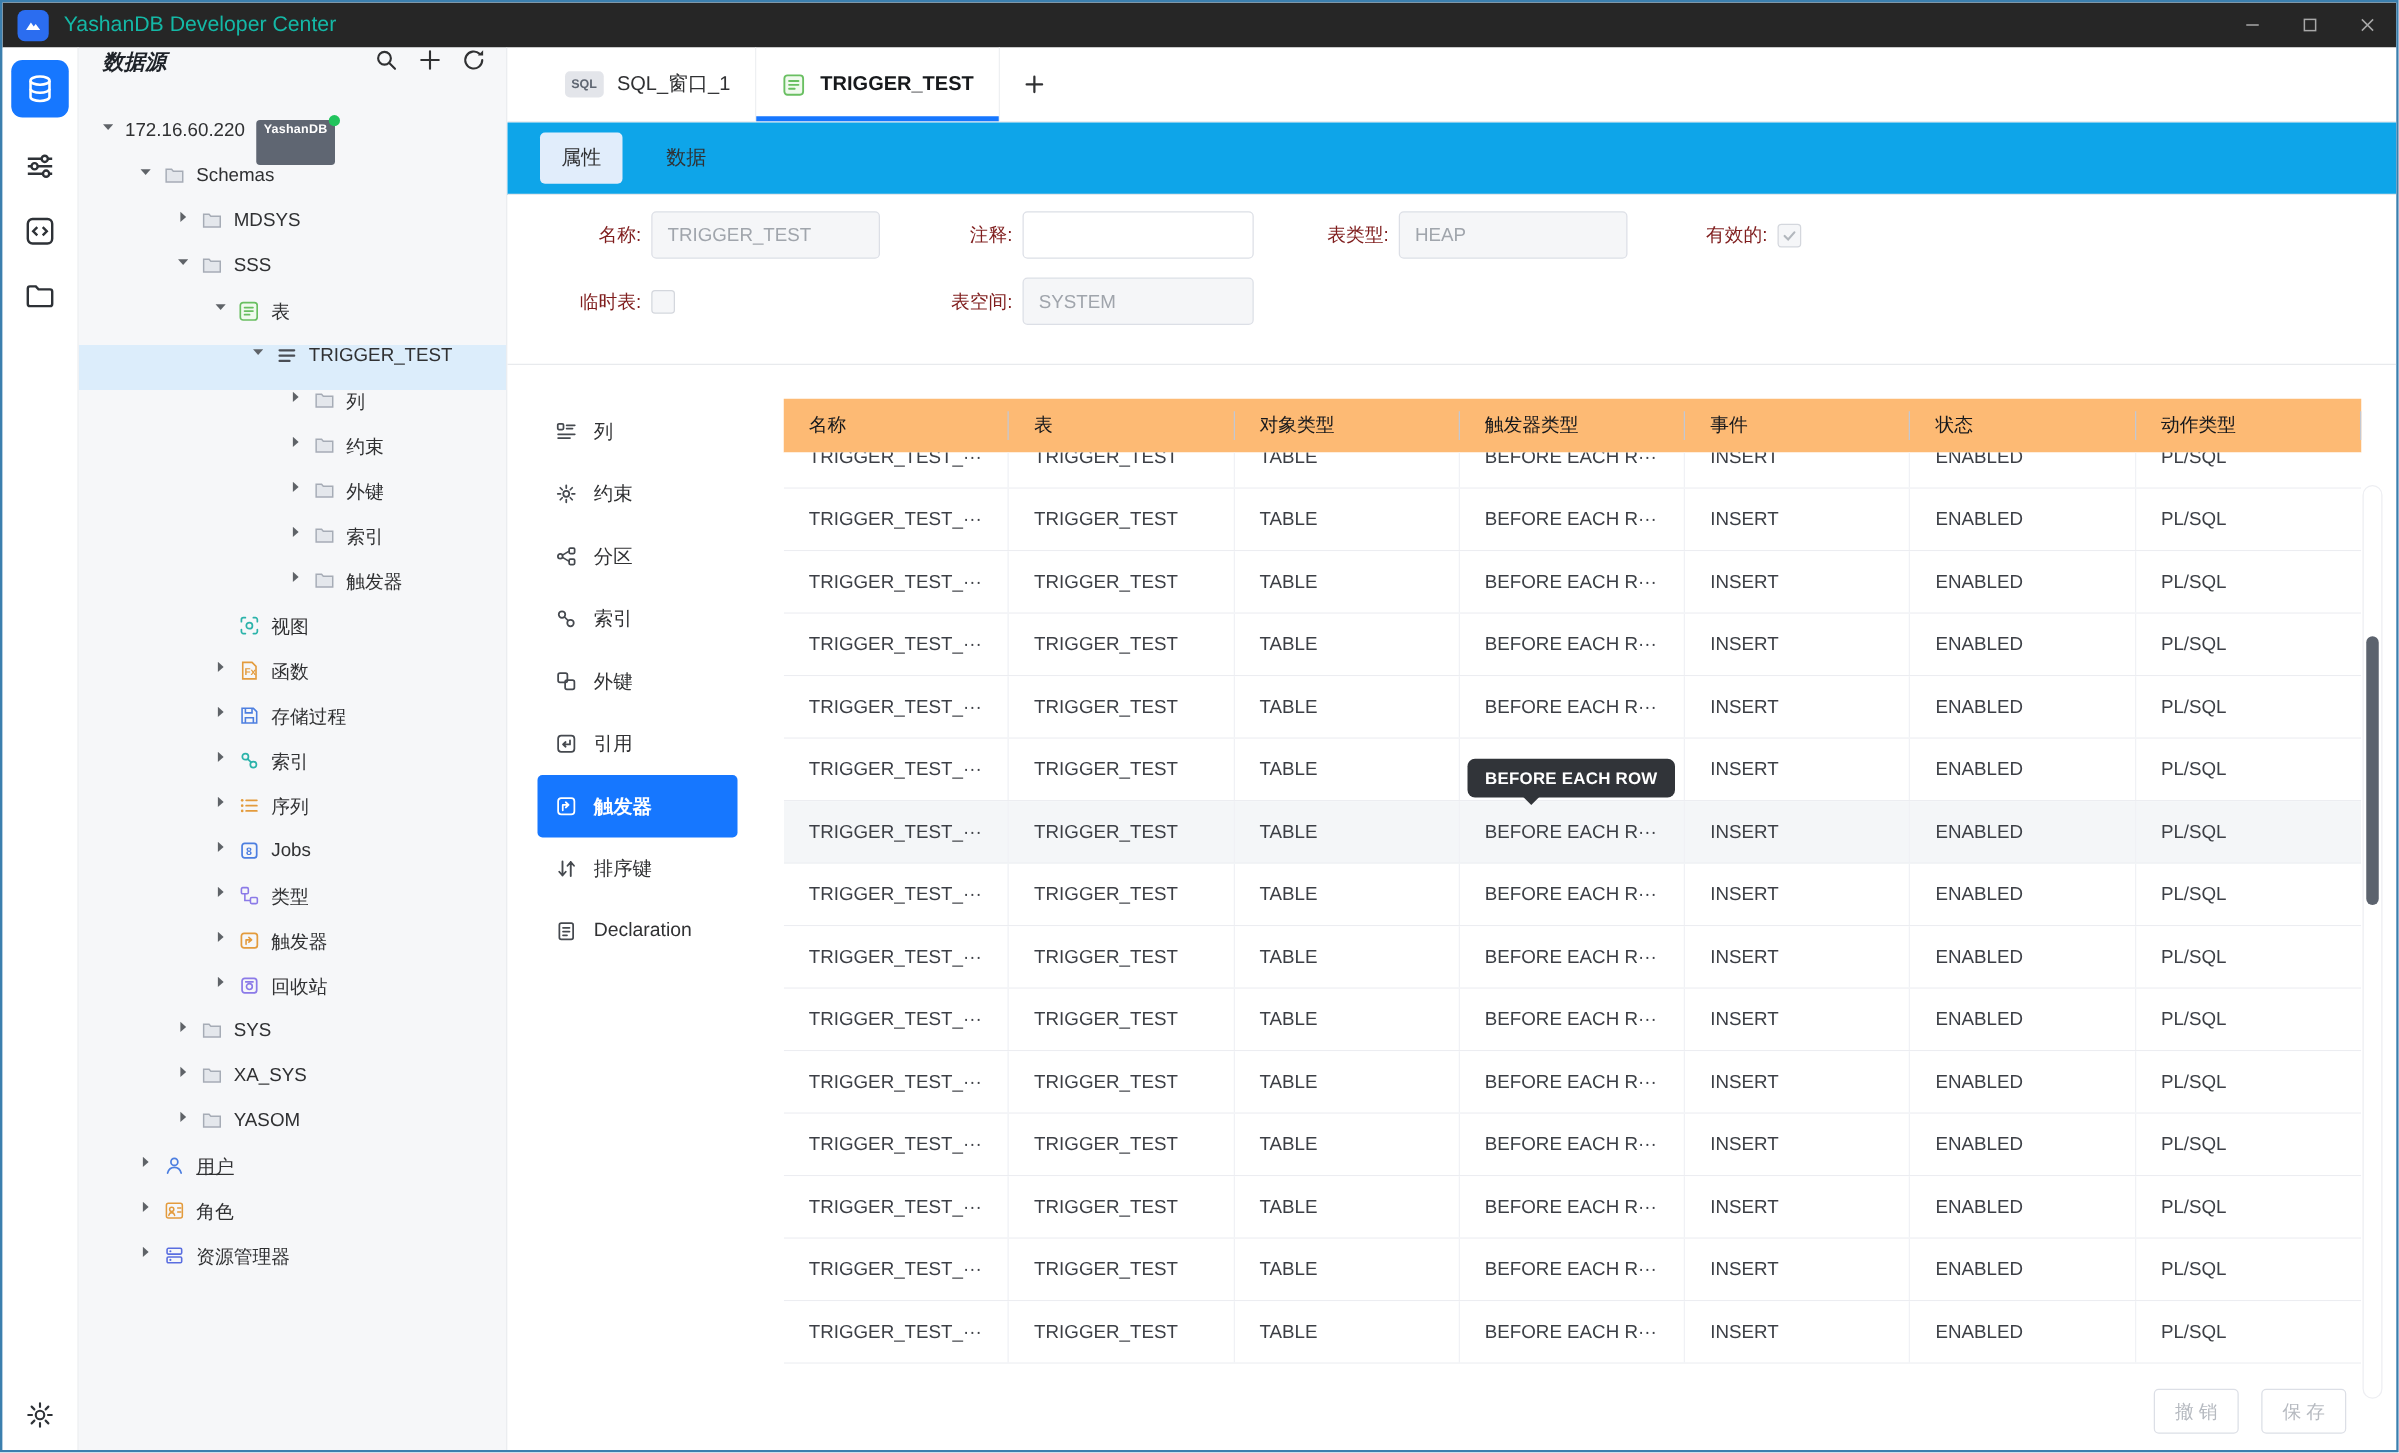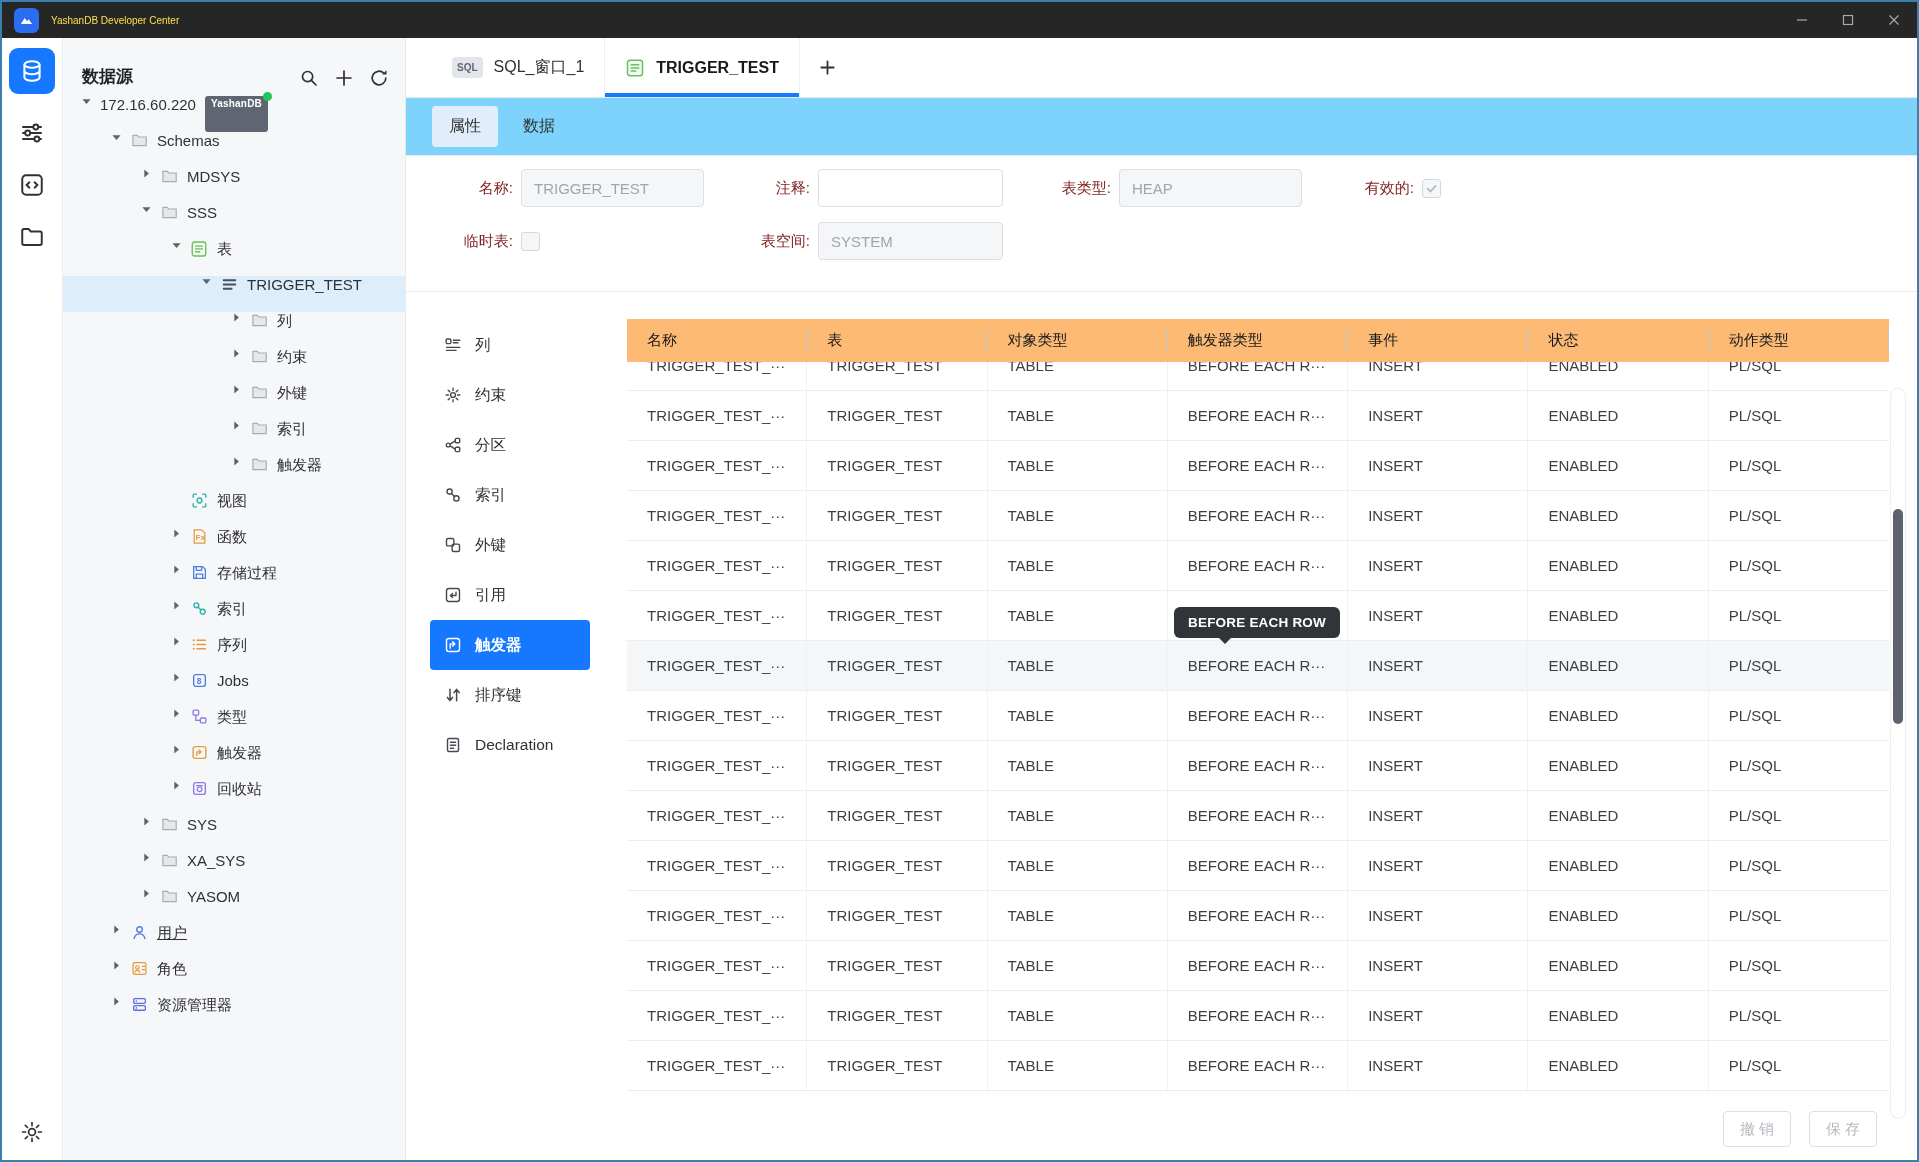--- a/index.html
+++ b/index.html
@@ -2,38 +2,38 @@
 <html><head>
 <meta charset="utf-8">
 <style>
   * { box-sizing: border-box; margin: 0; padding: 0; }
   html,body { width: 1919px; height: 1162px; font-family: "Liberation Sans", "DejaVu Sans", sans-serif; }
   .window { width: 1919px; height: 1162px; border: 2px solid #3b7fae; background:#fff; display:flex; flex-direction:column; overflow:hidden; }
 
   
   .titlebar { height:36px; background:#262626; display:flex; align-items:center; flex:0 0 auto; }
   .titlebar .logo { width:25px; height:25px; border-radius:6px; background:#2b6df0; margin:0 12px 0 12px; display:flex; align-items:center; justify-content:center; }
-  .titlebar .title { color:#fde047; font-size:10px; }
+  .titlebar .title { color:#14b8a6; font-size:17px; }
   .titlebar .spacer { flex:1; }
   .winctl { width:46px; height:36px; display:flex; align-items:center; justify-content:center; color:#a8a8a8; }
 
   
   .app { flex:1; display:flex; min-height:0; }
 
   
   .rail { width:61px; background:#fff; border-right:1px solid #e9ebee; display:flex; flex-direction:column; align-items:center; padding-top:10px; flex:0 0 auto; }
   .rail-btn { width:46px; height:46px; border-radius:9px; display:flex; align-items:center; justify-content:center; color:#2e3237; }
   .rail-btn.active { background:#1677ff; color:#fff; }
   .rail-ic { margin-top:26px; color:#2e3237; display:flex; }
   .rail .push { flex:1; }
   .rail-gear { margin-bottom:16px; color:#2e3237; display:flex; }
 
   
   .sidebar { width:343px; background:#f6f7f9; border-right:1px solid #e8eaed; display:flex; flex-direction:column; flex:0 0 auto; }
-  .sb-head { height:50px; display:flex; align-items:flex-end; padding:0 16px 0 19px; flex:0 0 auto; }
+  .sb-head { height:50px; display:flex; align-items:flex-start; padding:0 16px 0 19px; flex:0 0 auto;font-style:italic; }
   .sb-title { font-size:17px; font-weight:bold; color:#1f2329; flex:1; }
   .sb-act { display:flex; gap:15px; color:#303133; }
   .sb-act span { display:flex; cursor:pointer; }
   .tree { flex:1; overflow:hidden; padding-top:8px; }
   .tree-row { height:36px; display:flex; font-size:15px; color:#303133; cursor:pointer; white-space:nowrap; }
   .tree-row.selected { background:#dcedfb; }
   .t-caret { width:14px; display:flex; justify-content:center; margin-right:7px; flex:0 0 auto; }
   .t-icon { width:18px; display:flex; justify-content:center; margin-right:9px; flex:0 0 auto; }
   .t-badge { margin-left:9px; position:relative; background:#5f6672; color:#fff; font-size:10px; font-weight:bold; padding:2px 6px 3px; border-radius:3px; letter-spacing:.2px; }
   .t-badge::after { content:""; position:absolute; right:-4px; top:-4px; width:9px; height:9px; border-radius:50%; background:#21c45d; }
@@ -43,21 +43,21 @@
 
   .tabstrip { height:60px; border-bottom:1px solid #e6e8eb; display:flex; align-items:stretch; padding-left:26px; flex:0 0 auto; }
   .tab { display:flex; align-items:center; gap:11px; padding:0 20px; position:relative; cursor:pointer; }
   .tab .sqlbadge { background:#e3e5ea; color:#5f6672; font-size:10px; font-weight:bold; border-radius:4px; padding:5px 5px; }
   .tab-label { font-size:16px; color:#303133; }
   .tab.active { border-left:1px solid #eef0f2; border-right:1px solid #eef0f2; }
   .tab.active .tab-label { font-weight:bold; color:#17191c; }
   .tab.active::after { content:""; position:absolute; left:0; right:0; bottom:0; height:4px; background:#1677ff; }
   .tab-add { display:flex; align-items:center; padding:0 18px; color:#303133; cursor:pointer; }
 
-  .subtabs { height:58px; background:#7dd3fc; border-bottom:1px solid #e6e8eb; display:flex; align-items:center; padding-left:26px; gap:8px; flex:0 0 auto; }
+  .subtabs { height:58px; background:#0ea5e9; border-bottom:1px solid #e6e8eb; display:flex; align-items:center; padding-left:26px; gap:18px; flex:0 0 auto; }
   .subtab { font-size:16px; color:#303133; padding:10px 17px; border-radius:4px; cursor:pointer; }
   .subtab.active { background:#e1edfb; }
 
   
   .form { height:135px; position:relative; flex:0 0 auto; }
   .fgroup { position:absolute; display:flex; align-items:center; height:38px; }
   .flabel { font-size:15px; color:#7f1d1d; text-align:right; margin-right:8px; }
   .w107 { width:107px; } .w64 { width:64px; } .w75 { width:75px; } .w78 { width:78px; }
   .finput { height:38px; border:1px solid #dcdfe6; border-radius:4px; padding:0 12px; font-size:15px; font-family:inherit; outline:none; background:#fff; color:#606266; }
   .finput.disabled { background:#f5f6f8; color:#a0a5ac; }

